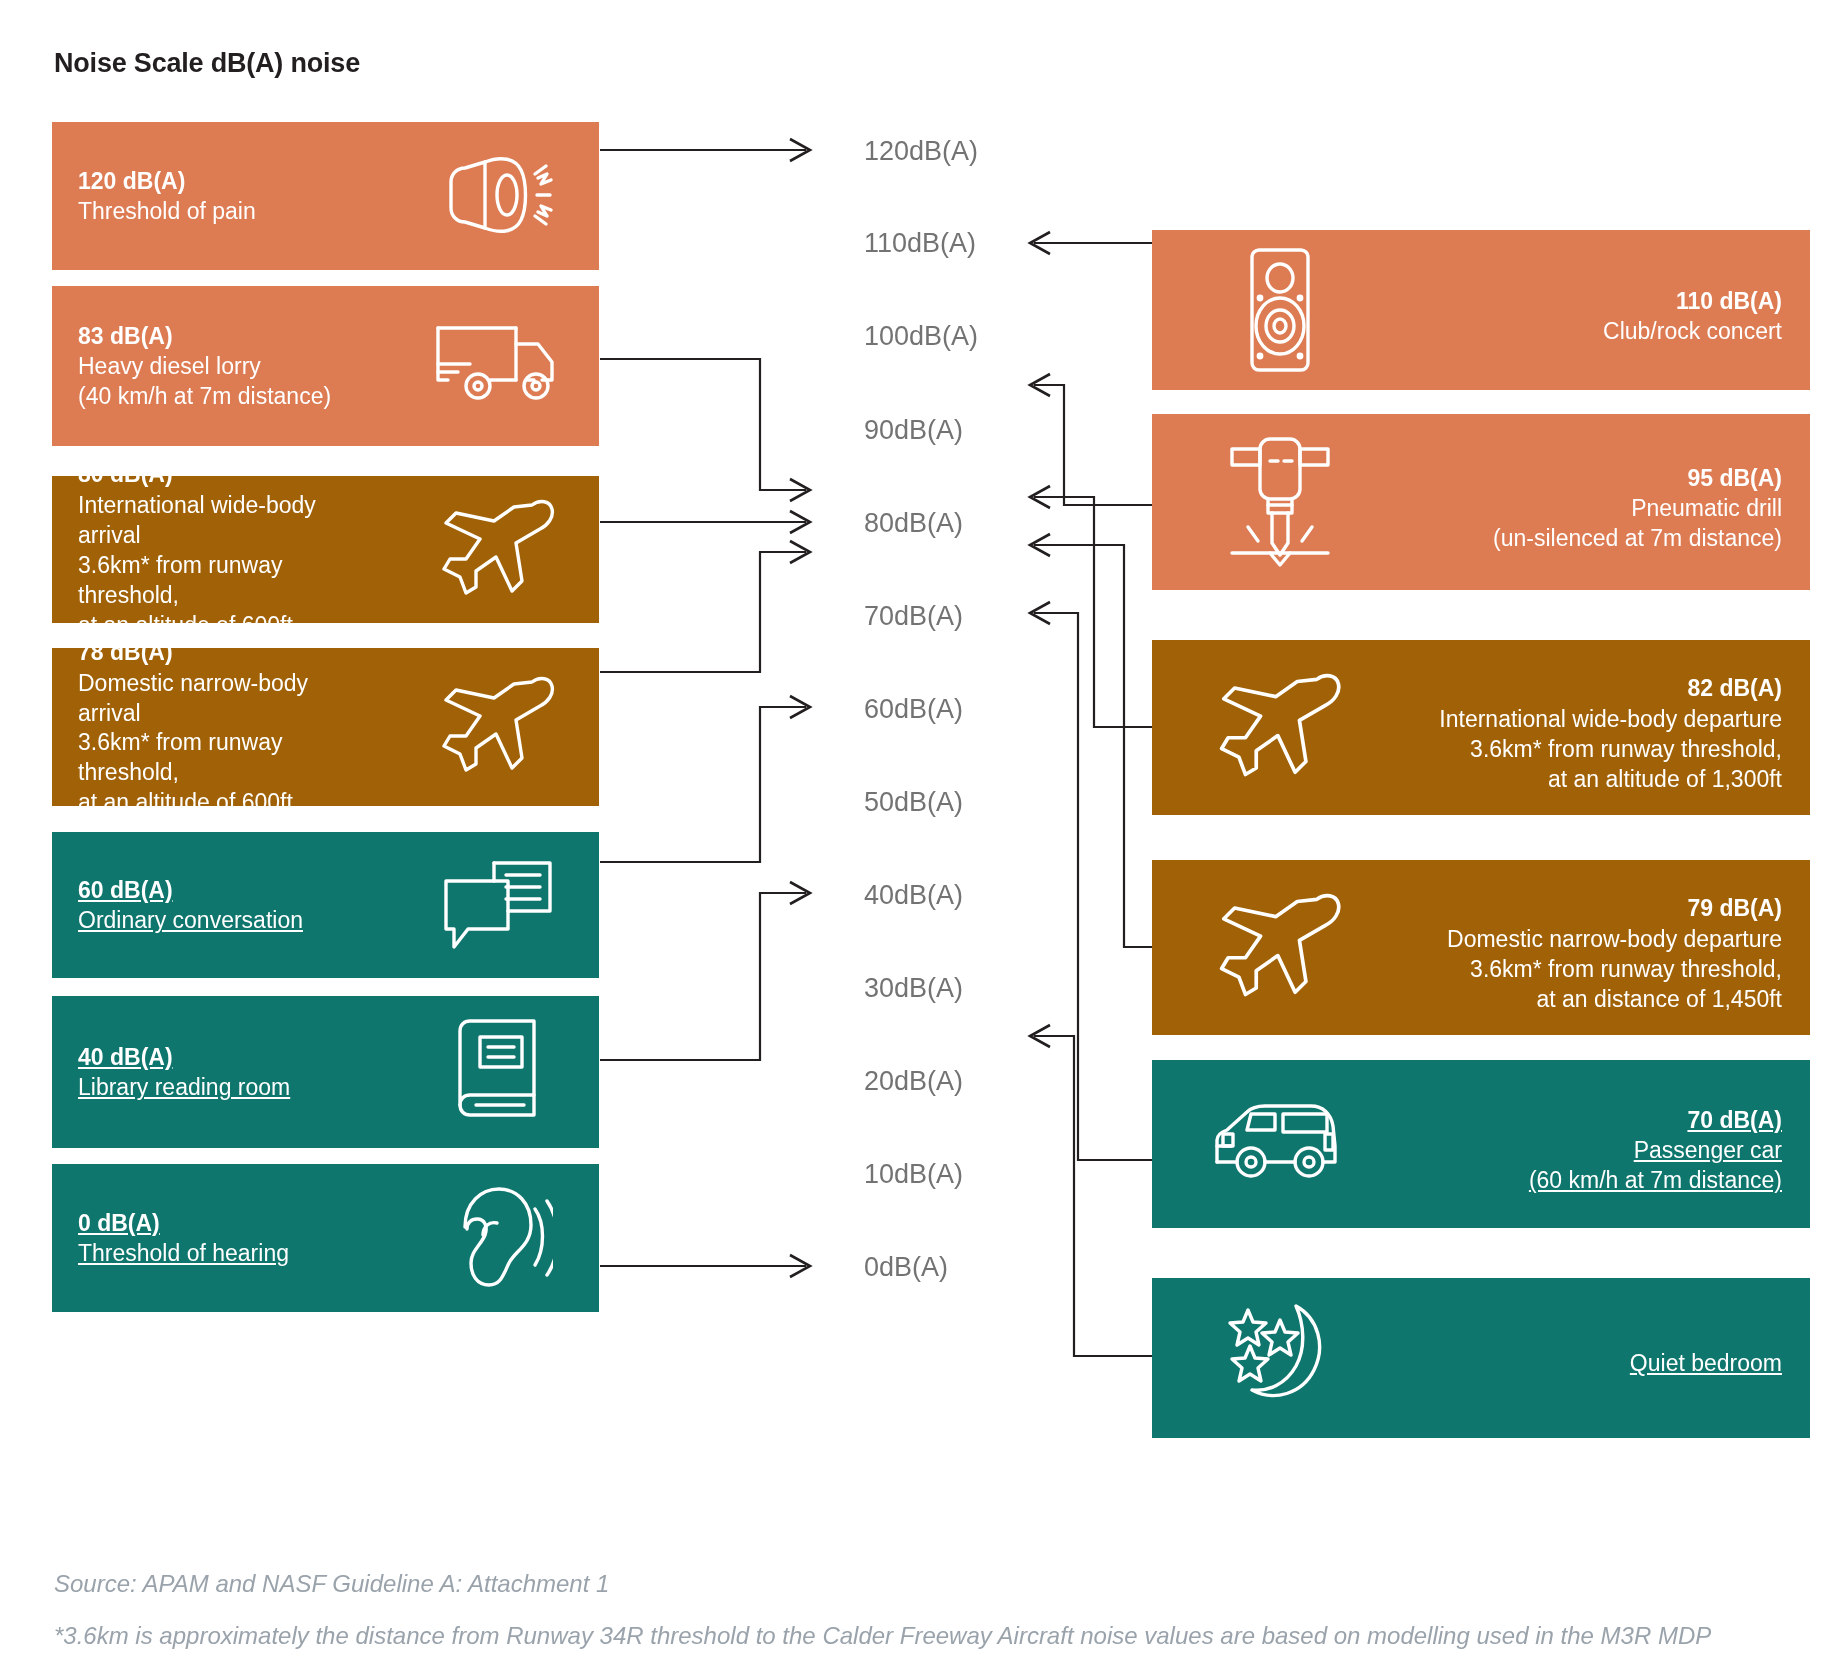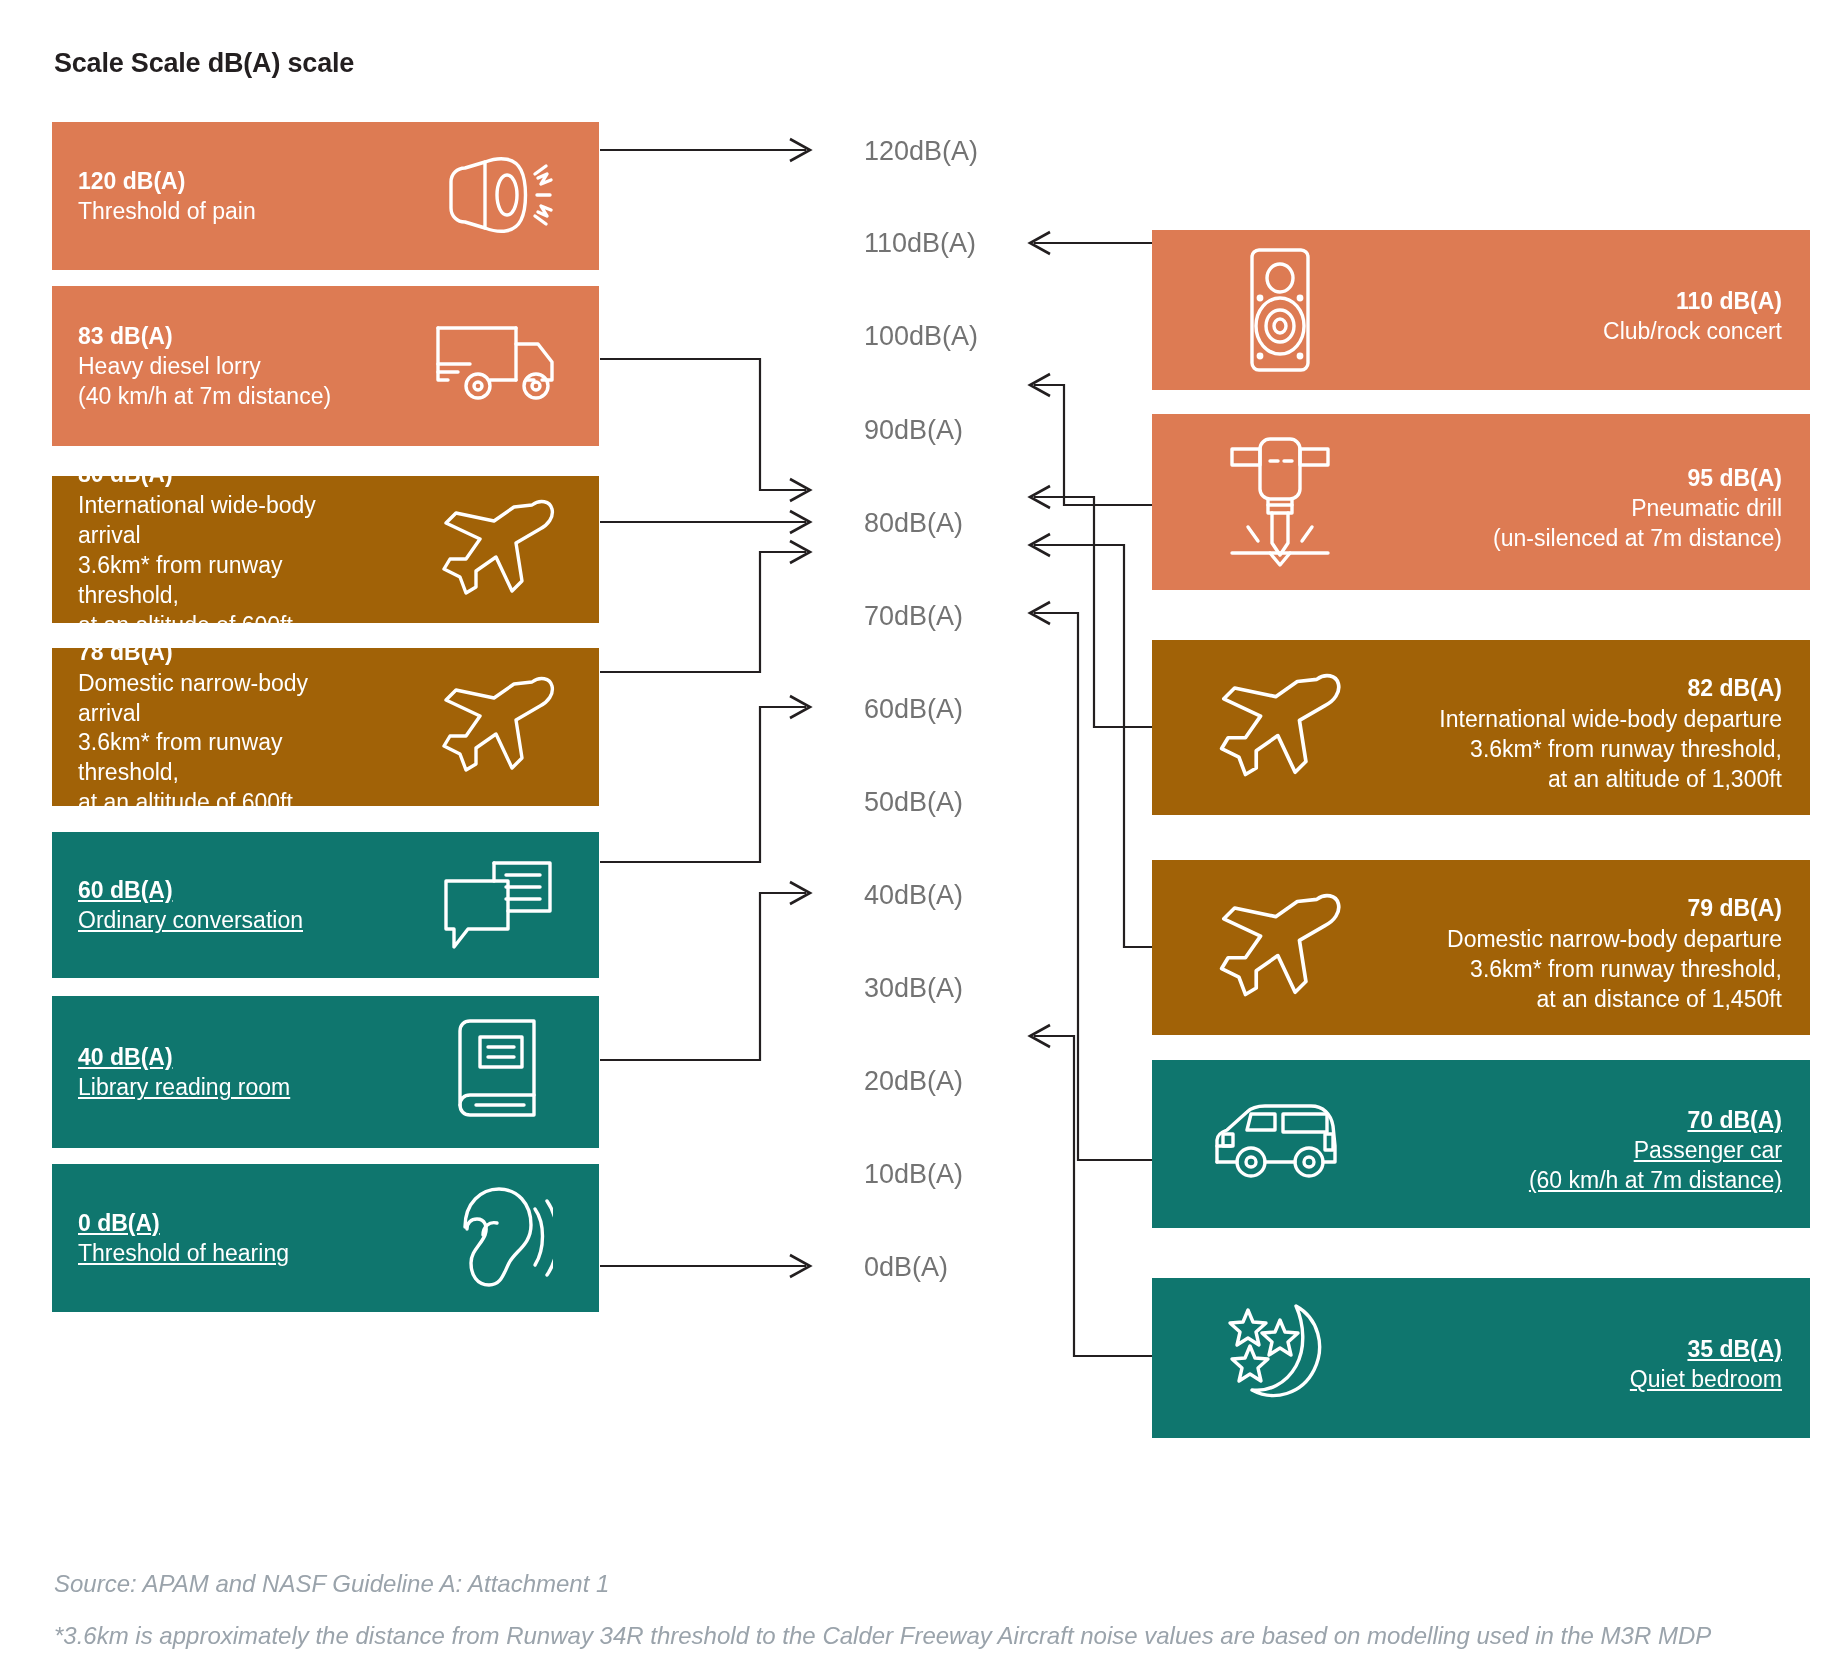--- a/index.html
+++ b/index.html
@@ -81,21 +81,21 @@
     fill: none; stroke: #ffffff; stroke-width: 3.4;
     stroke-linecap: round; stroke-linejoin: round;
   }
   .ico .dot { fill: #ffffff; stroke: none; }
 </style>
 </head>
 <body>
 
 <div id="root">
 
-  <div class="title">Scale Scale dB(A) scale</div>
+  <div class="title">Noise Scale dB(A) noise</div>
 
   <div class="card left c-orange" style="top:122px;height:148px;">
     <div class="card-text">
       <div class="card-value">120 dB(A)</div>
       <div class="card-desc">Threshold of pain</div>
     </div>
     <div class="card-icon">
       <svg class="ico" width="130" height="104" viewBox="0 0 130 104">
         <path d="M18 38 L18 64 C18 72 24 78 32 78 L52 84 L52 18 L32 24 C24 24 18 30 18 38 Z"></path>
         <path d="M52 18 C68 12 82 14 88 26 C94 38 94 64 88 76 C82 88 68 90 52 84"></path>
@@ -336,21 +336,20 @@
     <div class="card-icon">
       <svg class="ico" width="116" height="124" viewBox="0 0 116 124">
         <path d="M74 10 C96 22 104 50 92 74 C80 98 52 106 30 94
                  C46 96 64 88 74 70 C84 52 82 28 74 10 Z"></path>
         <polygon points="26,14 31,26 44,27 34,36 37,49 26,42 15,49 18,36 8,27 21,26"></polygon>
         <polygon points="58,24 63,36 76,37 66,46 69,59 58,52 47,59 50,46 40,37 53,36"></polygon>
         <polygon points="28,50 33,62 46,63 36,72 39,85 28,78 17,85 20,72 10,63 23,62"></polygon>
       </svg>
     </div>
     <div class="card-text">
-      <div class="card-value">35 dB(A)</div>
       <div class="card-desc">Quiet bedroom</div>
     </div>
   </div>
 
   <svg id="connectors">
 
     <g>
       <polyline points="600,150 806,150"></polyline>
       <polyline class="head" points="790,139 810,150 790,161"></polyline>
     </g>

